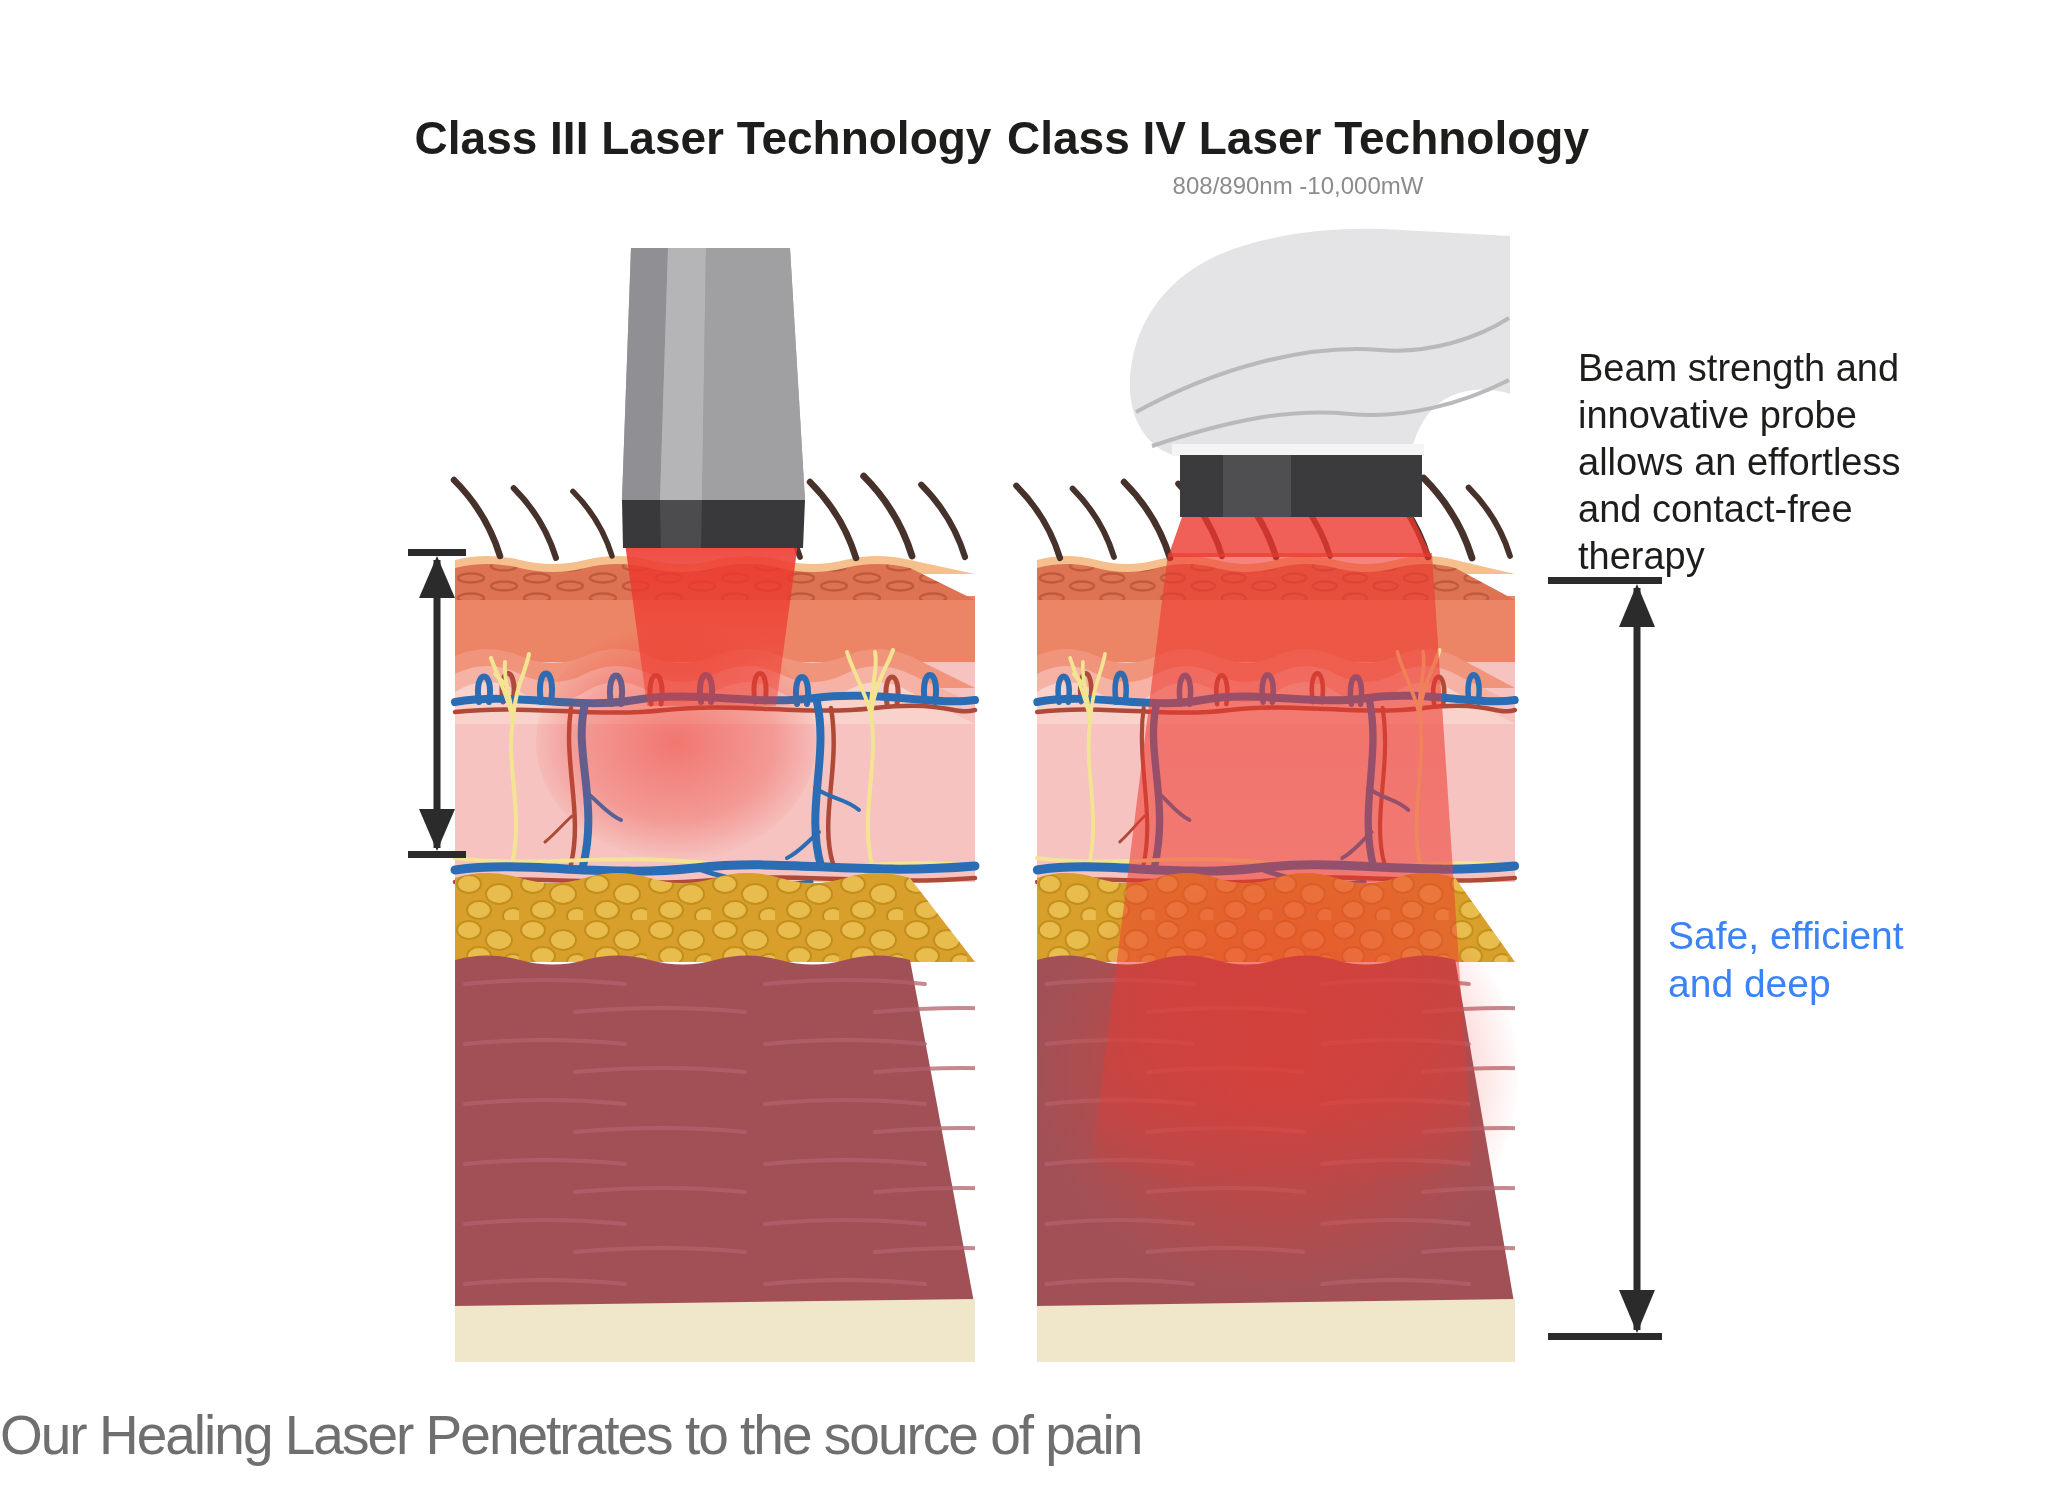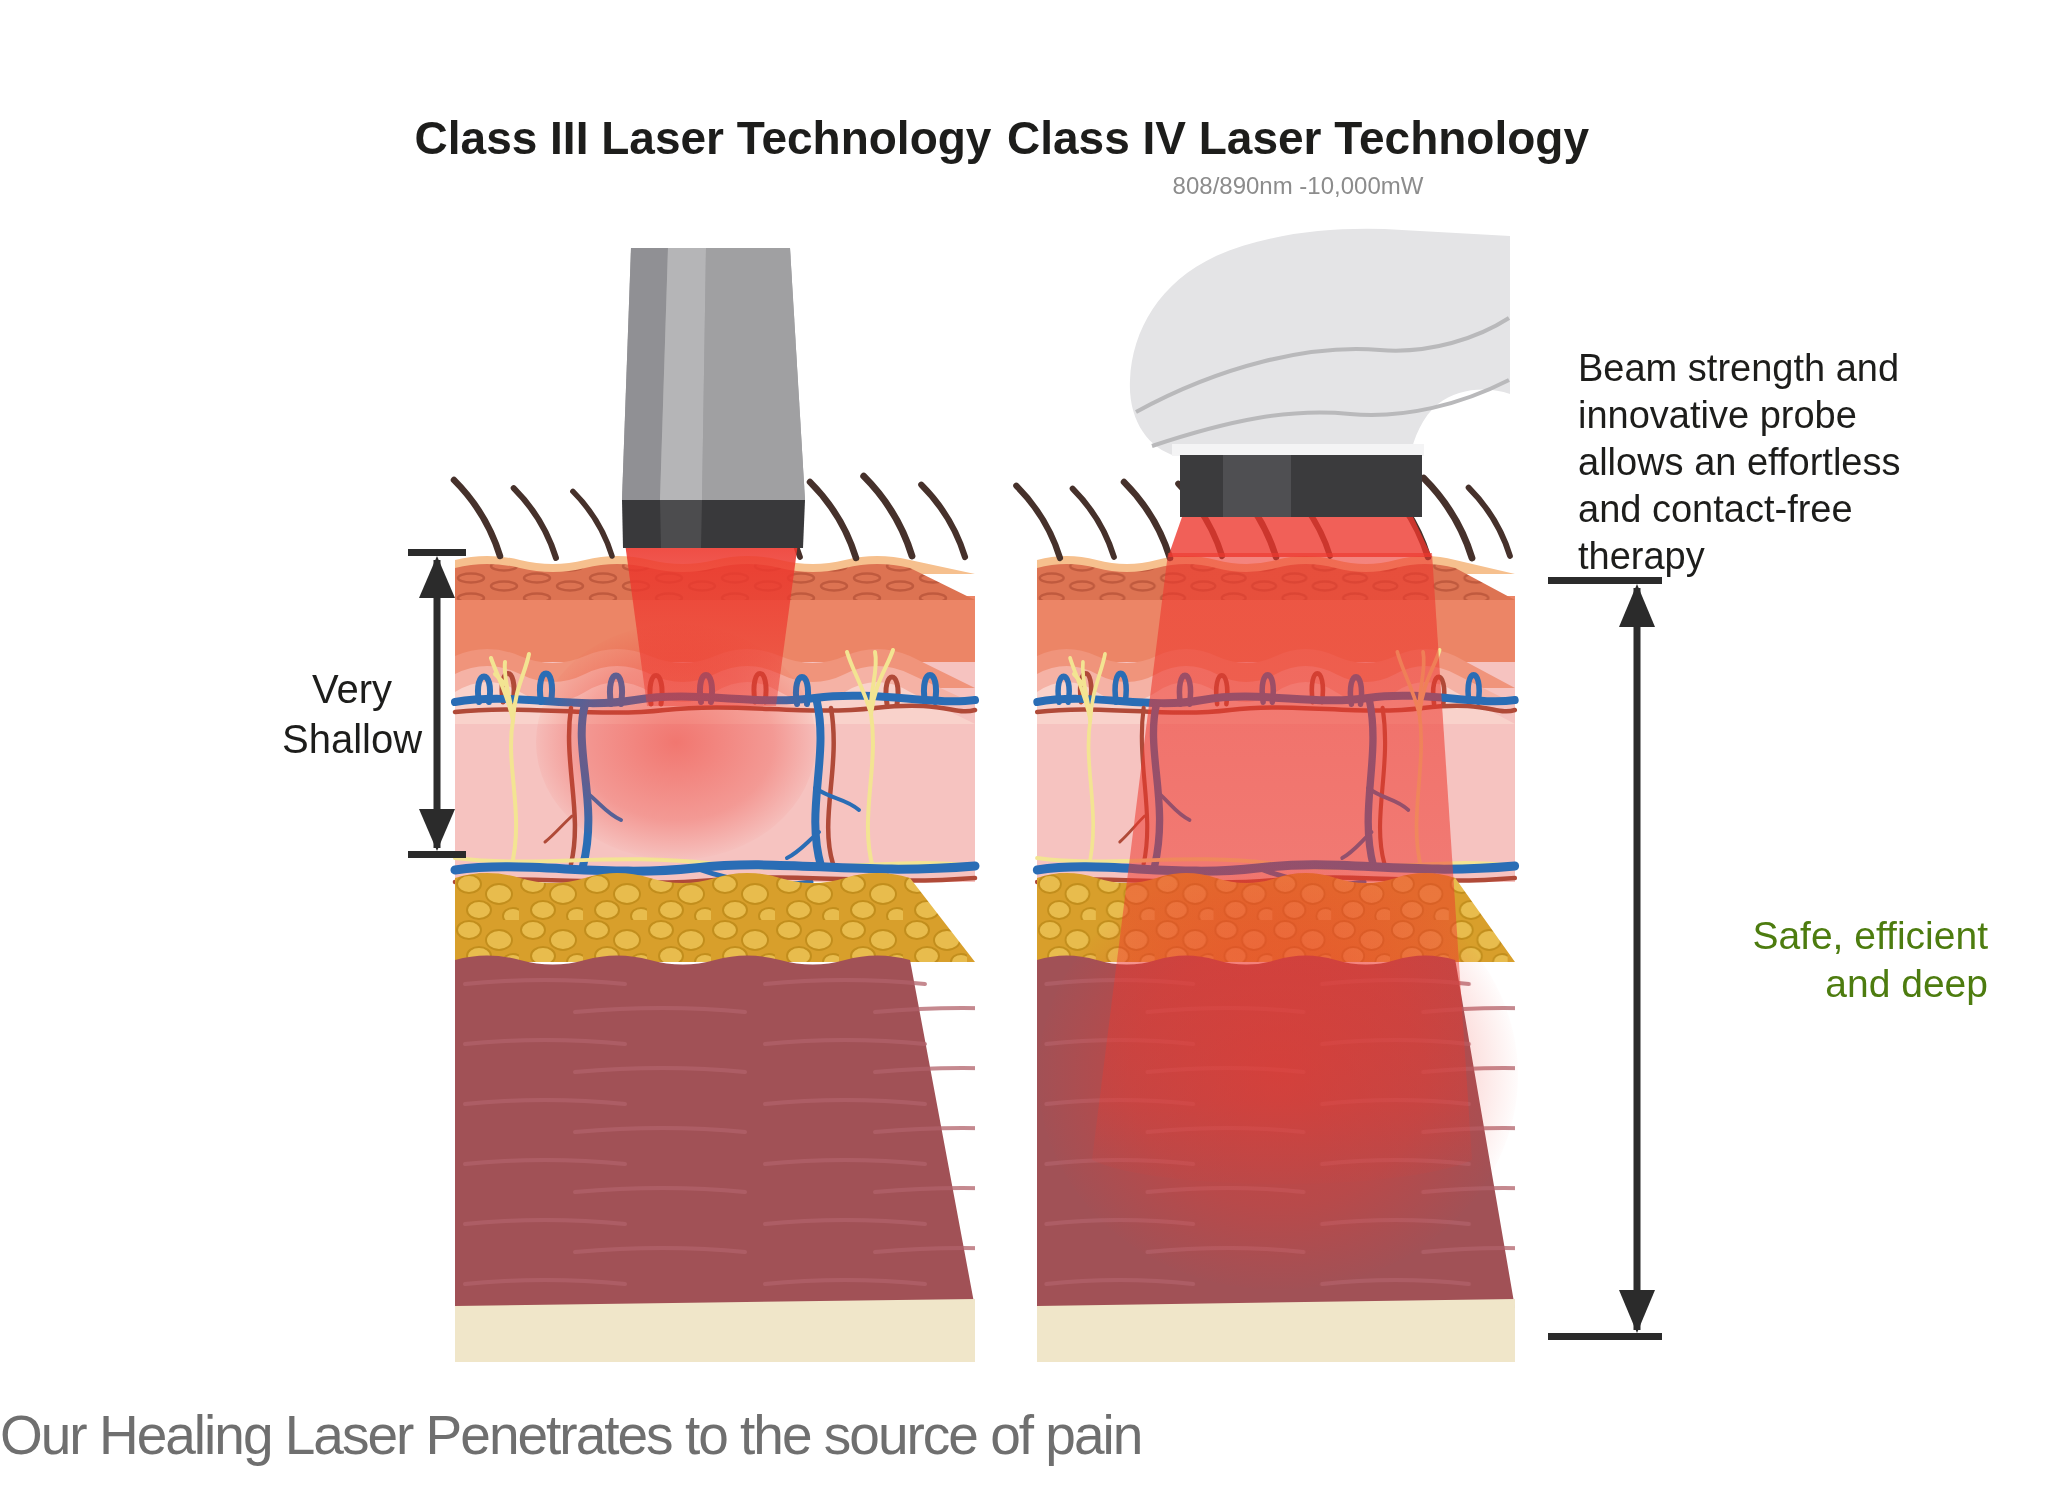--- a/index.html
+++ b/index.html
@@ -8,21 +8,21 @@
   .stage svg{position:absolute;left:0;top:0;}
   .txt{position:absolute;white-space:pre-line;}
   .col-center{text-align:center;}
   .sub-red{left:407px;top:68px;width:600px;font-size:41px;font-weight:bold;color:#c9453b;line-height:46px;}
   .sub-green{left:998px;top:68px;width:600px;font-size:41px;font-weight:bold;color:#79b42e;line-height:46px;}
   .title-left{left:403px;top:113px;width:600px;font-size:46px;font-weight:bold;color:#1d1d1b;line-height:50px;}
   .title-right{left:998px;top:113px;width:600px;font-size:46px;font-weight:bold;color:#1d1d1b;line-height:50px;}
   .spec{left:998px;top:167px;width:600px;font-size:24px;color:#8c8c8c;line-height:38px;}
   .note{left:1578px;top:297px;width:380px;font-size:38px;color:#1d1d1b;line-height:47px;margin-top:48px;}
   .shallow{left:202px;top:664px;width:300px;font-size:40px;color:#1d1d1b;line-height:50px;}
-  .deep{left:1668px;top:912px;width:320px;font-size:39px;color:#4d7c0f;line-height:48px;text-align:right;}
+  .deep{left:1668px;top:912px;width:320px;font-size:39px;color:#3b82f6;line-height:48px;}
   .caption{left:0;top:1404px;width:2048px;font-size:55px;color:#6f6f6f;
            letter-spacing:-2px;line-height:62px;}
 </style>
 </head>
 <body>
 
 <div class="stage">
 
 <svg width="2048" height="1497" viewBox="0 0 2048 1497">
   <defs>
@@ -196,20 +196,18 @@
 
 <div class="txt title-right col-center">Class IV Laser Technology</div>
 <div class="txt spec col-center">808/890nm -10,000mW</div>
 
 <div class="txt note">Beam strength and
 innovative probe
 allows an effortless
 and contact-free
 therapy</div>
 
-<div class="txt shallow col-center">Very
-Shallow</div>
 <div class="txt deep">Safe, efficient
 and deep</div>
 
 <div class="txt caption">Our Healing Laser Penetrates to the source of pain</div>
 
 </div>
 
 </body></html>

